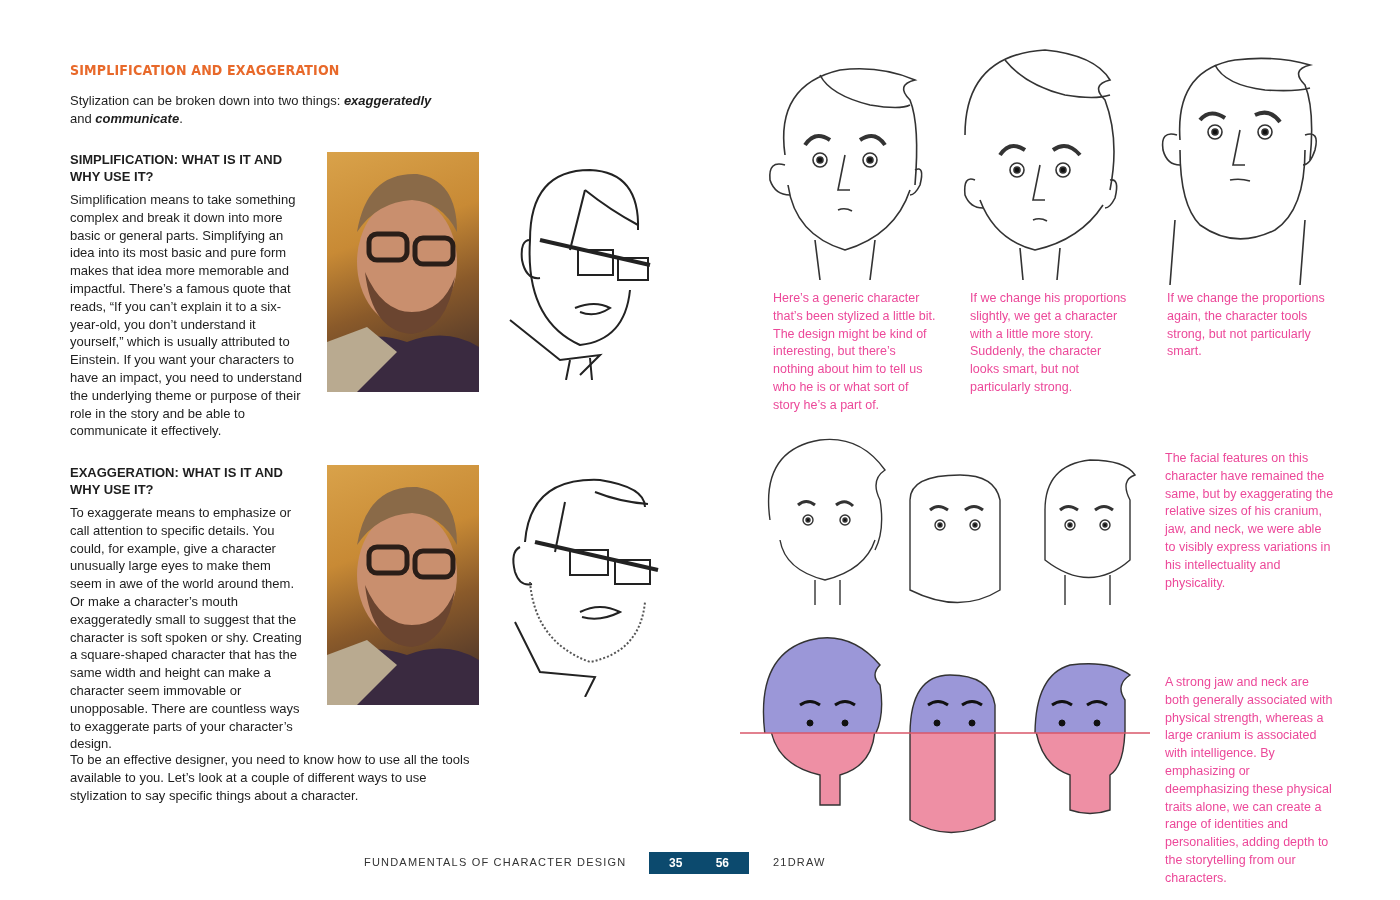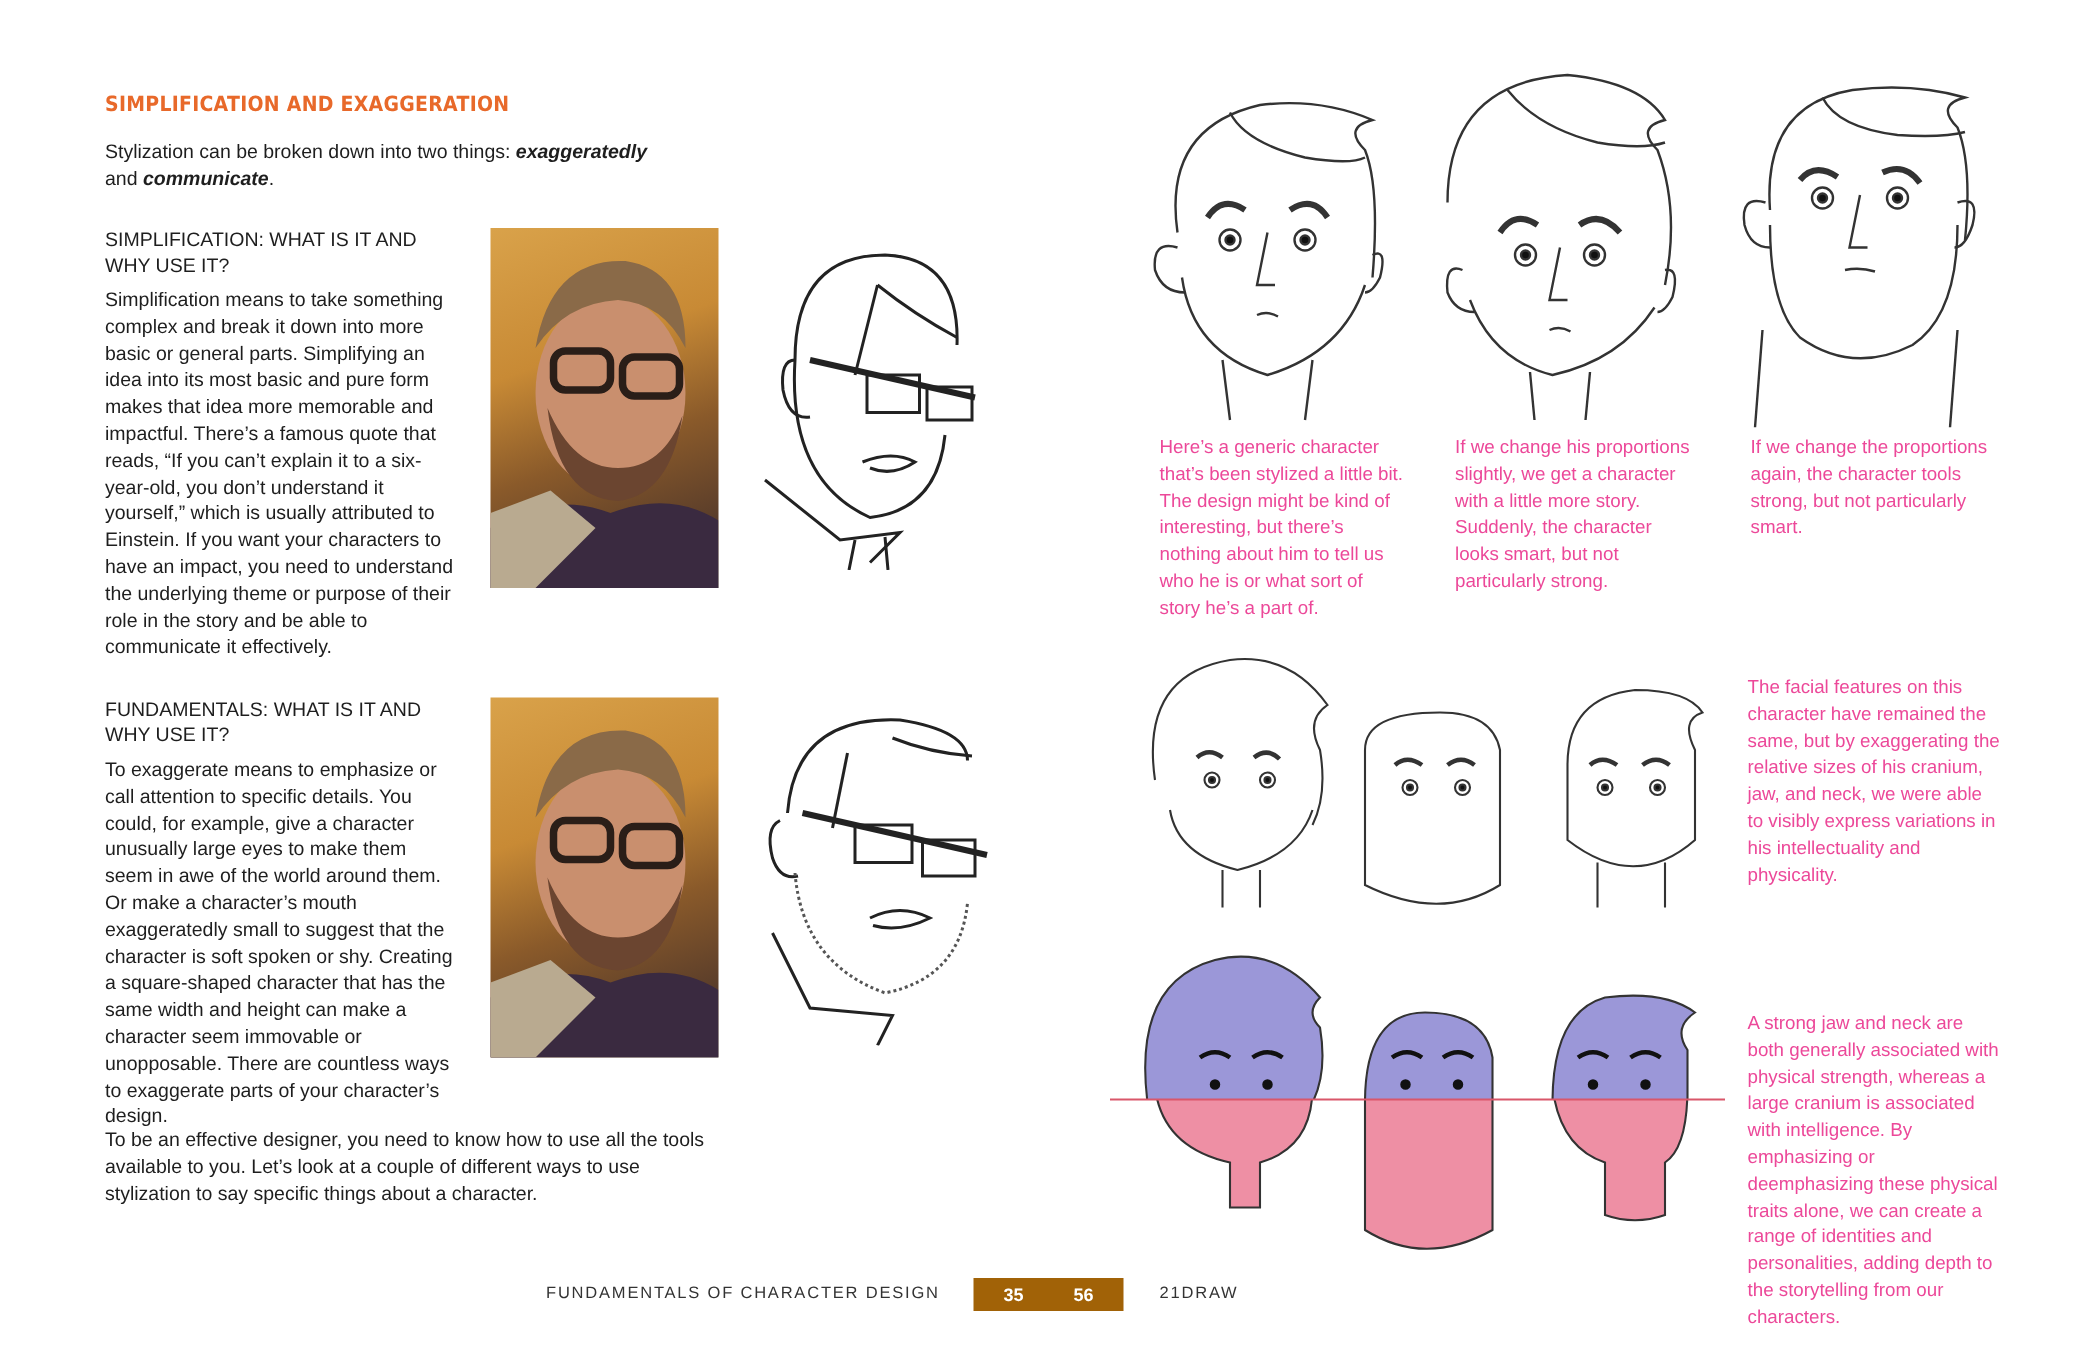--- a/index.html
+++ b/index.html
@@ -1,21 +1,21 @@
 <!DOCTYPE html>
 <html><head>
 <meta charset="utf-8">
 <style>
   html,body{margin:0;padding:0;}
   body{width:1400px;height:900px;background:#ffffff;position:relative;overflow:hidden;font-family:"Liberation Sans",sans-serif;color:#1e1e1e;}
   .abs{position:absolute;}
   .title{left:70px;top:62px;font-family:"DejaVu Sans",sans-serif;font-weight:bold;font-size:14px;letter-spacing:0.2px;transform:scaleX(0.9);transform-origin:left;}
   .body-text{font-size:13px;line-height:17.8px;color:#1e1e1e;}
   .intro{left:70px;top:92px;width:380px;}
-  .subhead{font-size:13px;font-weight:normal;line-height:16.5px;color:#1e1e1e;}
+  .subhead{font-size:13px;font-weight:bold;line-height:16.5px;color:#1e1e1e;}
   .photo{background:linear-gradient(160deg,#d9a24a 0%,#c88a35 35%,#8a5a2a 60%,#3a2a2a 100%);overflow:hidden;}
   .caption{font-size:12.5px;line-height:17.8px;color:#ec4899;}
   .footer-text{font-size:11px;letter-spacing:1.2px;color:#333;}
   .pagebox{left:649px;top:852px;width:100px;height:22px;display:flex;justify-content:space-between;align-items:center;padding:0 20px;box-sizing:border-box;color:#fff;font-weight:bold;font-size:12px;}
   svg{display:block;}
 </style>
 </head>
 <body>
 
 <div class="abs title" style="color:#e8692a;">SIMPLIFICATION AND EXAGGERATION</div>
@@ -48,21 +48,21 @@
     <path d="M40 80 L150 105" stroke-width="4"></path>
     <rect x="78" y="90" width="35" height="25"></rect>
     <rect x="118" y="98" width="30" height="22"></rect>
     <path d="M30 80 Q25 160 80 185 Q125 180 130 130"></path>
     <path d="M75 148 Q95 140 110 148 Q95 158 80 152"></path>
     <path d="M10 160 L60 200 L100 195 L80 215"></path>
     <path d="M70 200 L66 220 M90 198 L92 220"></path>
   </svg>
 </div>
 
-<div class="abs subhead" style="left:70px;top:465px;width:225px;">FUNDAMENTALS: WHAT IS IT AND WHY USE IT?</div>
+<div class="abs subhead" style="left:70px;top:465px;width:225px;">EXAGGERATION: WHAT IS IT AND WHY USE IT?</div>
 <div class="abs body-text" style="left:70px;top:504px;width:235px;">To exaggerate means to emphasize or call attention to specific details. You could, for example, give a character unusually large eyes to make them seem in awe of the world around them. Or make a character’s mouth exaggeratedly small to suggest that the character is soft spoken or shy. Creating a square-shaped character that has the same width and height can make a character seem immovable or unopposable. There are countless ways to exaggerate parts of your character’s design.</div>
 
 <div class="abs photo" style="left:327px;top:465px;width:152px;height:240px;">
   <svg width="152" height="240">
     <ellipse cx="80" cy="110" rx="50" ry="65" fill="#c98f6e"></ellipse>
     <path d="M30 80 Q40 20 90 22 Q130 28 130 80 Q115 50 85 48 Q50 50 30 80Z" fill="#8a6a48"></path>
     <path d="M38 120 Q45 180 85 182 Q120 178 128 125 Q115 160 85 160 Q55 160 38 120Z" fill="#6b4530"></path>
     <rect x="42" y="82" width="38" height="26" rx="8" fill="none" stroke="#2a1e18" stroke-width="5"></rect>
     <rect x="88" y="86" width="38" height="26" rx="8" fill="none" stroke="#2a1e18" stroke-width="5"></rect>
     <path d="M0 200 Q40 175 80 190 Q120 175 152 195 L152 240 L0 240Z" fill="#3a2a40"></path>
@@ -210,17 +210,17 @@
       <circle cx="322" cy="98" r="3" fill="#111"></circle>
         <circle cx="357" cy="98" r="3" fill="#111"></circle>
     </g>
   </svg>
 </div>
 
 <div class="abs caption" style="left:1165px;top:450px;width:170px;">The facial features on this character have remained the same, but by exaggerating the relative sizes of his cranium, jaw, and neck, we were able to visibly express variations in his intellectuality and physicality.</div>
 <div class="abs caption" style="left:1165px;top:626px;width:170px;margin-top:48px;">A strong jaw and neck are both generally associated with physical strength, whereas a large cranium is associated with intelligence. By emphasizing or deemphasizing these physical traits alone, we can create a range of identities and personalities, adding depth to the storytelling from our characters.</div>
 
 <div class="abs footer-text" style="left:364px;top:856px;">FUNDAMENTALS OF CHARACTER DESIGN</div>
-<div class="abs pagebox" style="background:#a16207;">
+<div class="abs pagebox" style="background:#0c4a6e;">
   <span>35</span>
   <span>56</span>
 </div>
 <div class="abs footer-text" style="left:773px;top:856px;">21DRAW</div>
 
 </body></html>

